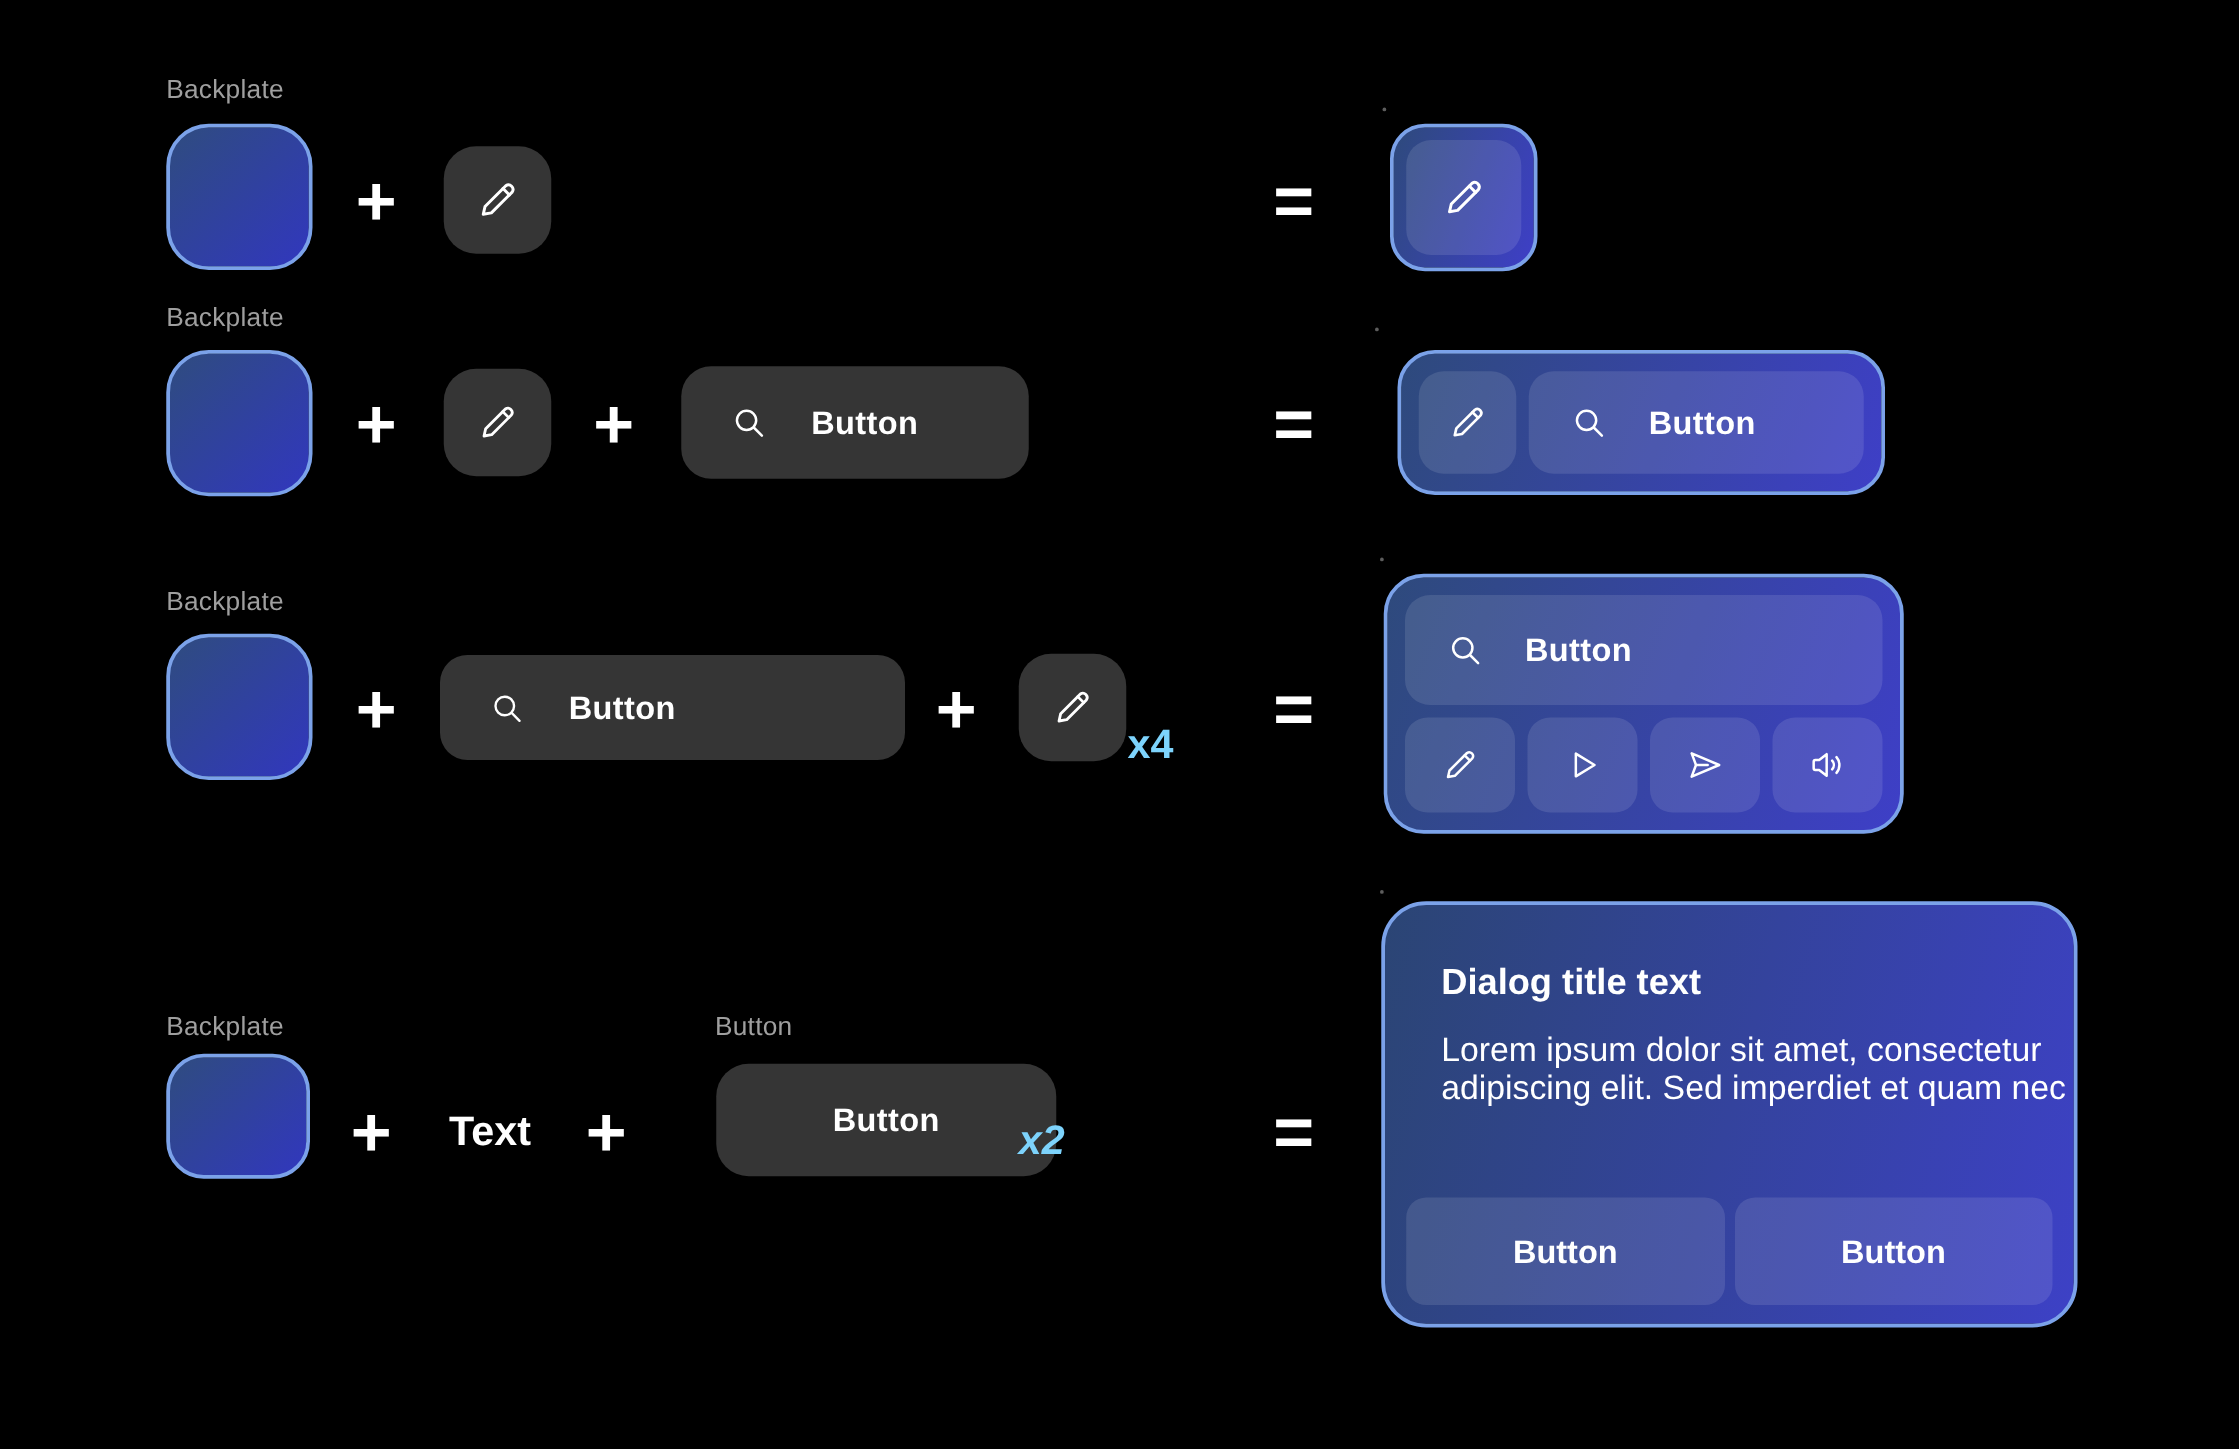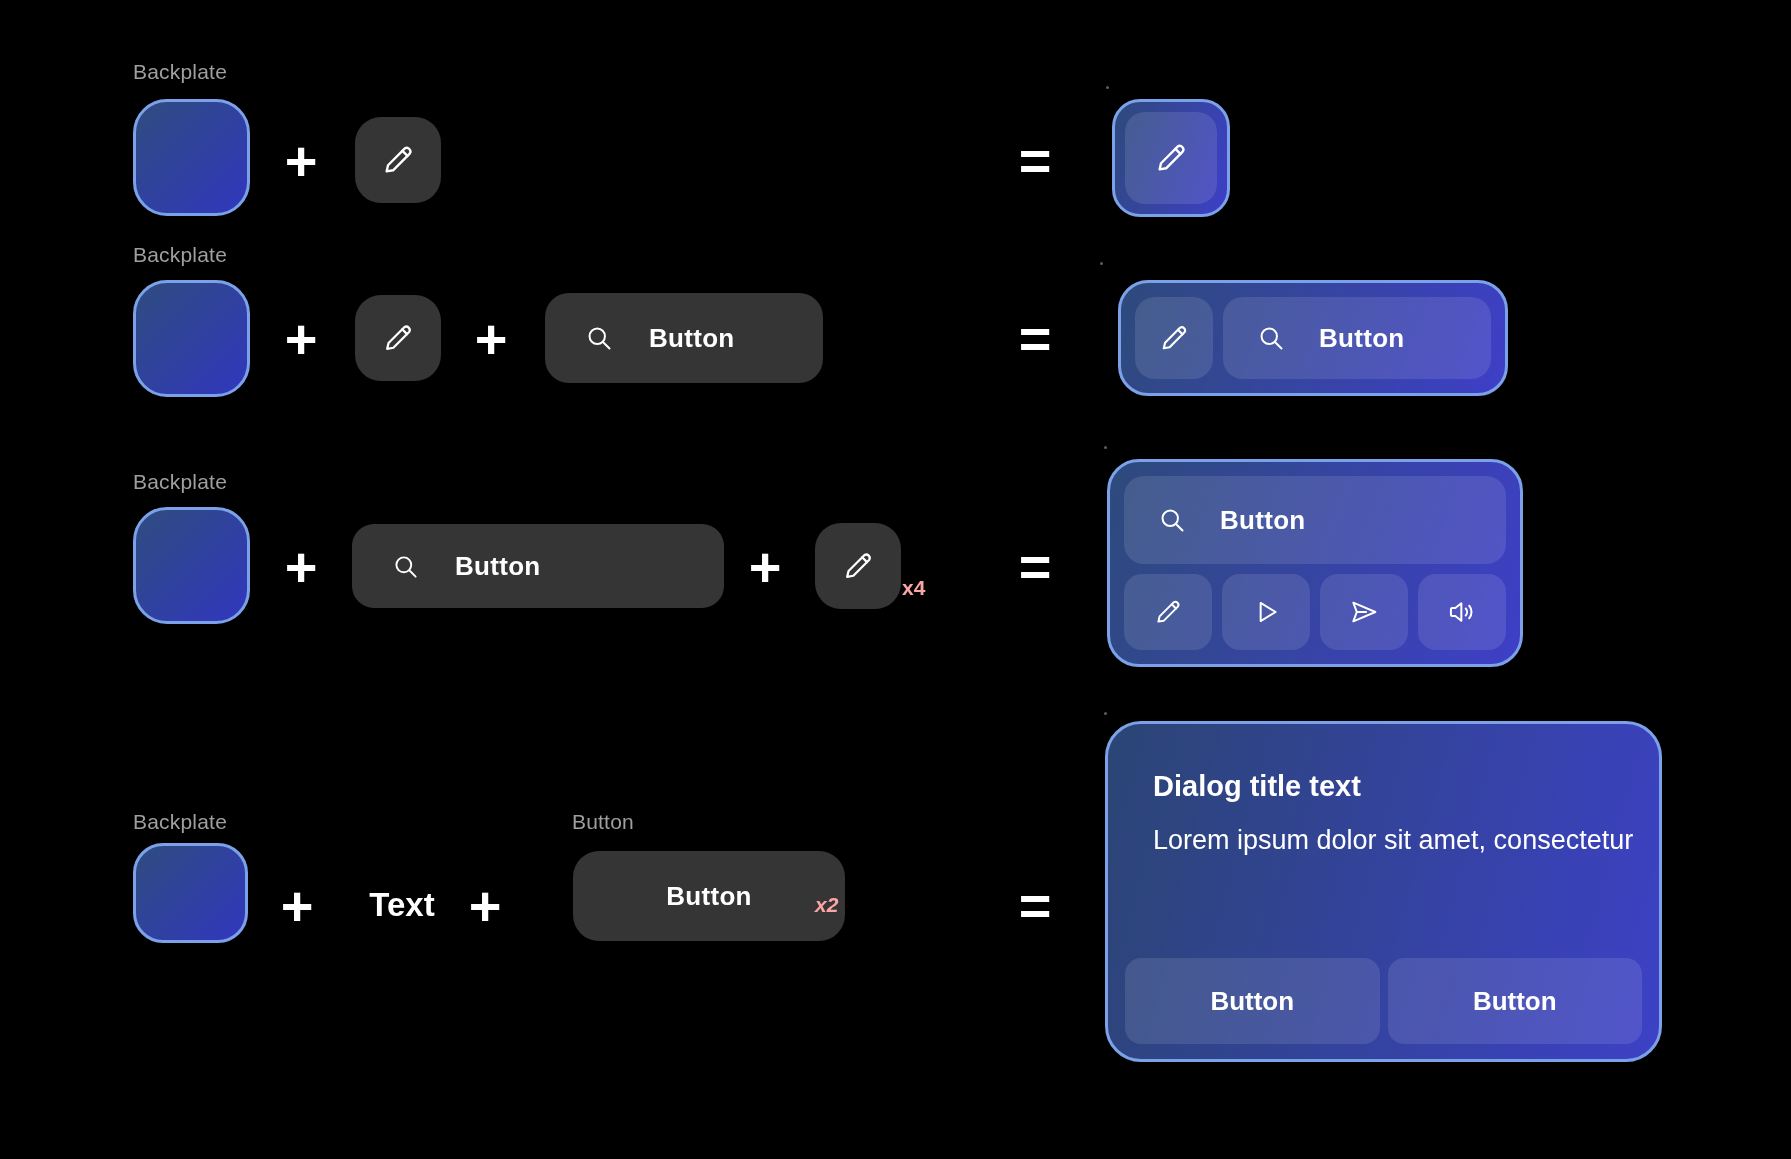--- a/index.html
+++ b/index.html
@@ -6,21 +6,21 @@
   #canvas{position:relative;width:1791px;height:1159px;background:#000;overflow:hidden;
           font-family:"Liberation Sans",sans-serif;color:#fff;padding-left:24px;}
 
   
   .lbl{position:absolute;color:#9f9f9f;font-size:21px;letter-spacing:.2px;}
   .backplate{position:absolute;box-sizing:border-box;border-radius:34px;
              border:3px solid #7ba2e9;
              background:linear-gradient(135deg,#2f4c7f 0%,#3137be 100%);}
   .op{position:absolute;width:66px;height:66px;display:flex;align-items:center;justify-content:center;
       font-size:56px;font-weight:700;color:#fff;}
-  .mult{position:absolute;font-size:21px;font-weight:700;color:#fca5a5;}
+  .mult{position:absolute;font-size:33px;font-weight:700;color:#7dd3fc;}
   .darkbtn{position:absolute;box-sizing:border-box;background:#353535;display:flex;
            align-items:center;justify-content:center;color:#fff;}
   .btn-label{font-size:26px;font-weight:700;letter-spacing:.3px;}
   .iconbtn{border-radius:26px;}
   .widebtn{border-radius:24px;justify-content:flex-start;padding-left:40px;gap:36px;}
   .card{position:absolute;box-sizing:border-box;border:3px solid #7ba2e9;
         background:linear-gradient(110deg,#2e4a7c 0%,#3e3fc7 100%);}
   .overlay{background:rgba(255,255,255,.11);display:flex;align-items:center;justify-content:center;}
   .dot{position:absolute;width:3px;height:3px;border-radius:50%;background:#5d5d5d;}
   svg.ic{display:block;}
@@ -62,21 +62,21 @@
   .r3-res{left:1107px;top:459px;width:416px;height:208px;border-radius:32px;
           padding:14px;display:flex;flex-direction:column;gap:10px;}
   .r3-res .top-btn{height:88px;border-radius:20px;justify-content:flex-start;padding-left:34px;gap:34px;}
   .r3-res .icon-row{flex:1;display:flex;gap:10px;}
   .r3-res .icon-row .overlay{flex:1;border-radius:18px;}
 
   
   .r4-lbl{left:133px;top:810px;}
   .r4-bp{left:133px;top:843px;width:115px;height:100px;border-radius:30px;}
   .r4-plus1{left:264px;top:872px;}
-  .r4-text{left:350px;top:872px;width:104px;height:66px;display:flex;align-items:center;
+  .r4-text{left:340px;top:872px;width:104px;height:66px;display:flex;align-items:center;
            justify-content:center;font-size:33px;font-weight:700;position:absolute;}
   .r4-plus2{left:452px;top:872px;}
   .r4-cap{left:572px;top:810px;}
   .r4-btn{left:573px;top:851px;width:272px;height:90px;border-radius:26px;}
   .r4-x2{left:815px;top:893px;font-style:italic;}
   .r4-eq{left:1002px;top:872px;}
   .r4-dot{left:1104px;top:712px;}
 
   
   .dialog{left:1105px;top:721px;width:557px;height:341px;border-radius:36px;
@@ -239,20 +239,21 @@
     <span class="btn-label">Button</span>
   </div>
   <div class="mult r4-x2">x2</div>
   <div class="op r4-eq">=</div>
   <div class="dot r4-dot"></div>
 
   <div class="card dialog">
     <div class="dialog-title">Dialog title text</div>
     <div class="dialog-body">
       <div>Lorem ipsum dolor sit amet, consectetur</div>
+      <div>adipiscing elit. Sed imperdiet et quam nec</div>
     </div>
     <div class="dialog-btns">
       <div class="dialog-btn">Button</div>
       <div class="dialog-btn">Button</div>
     </div>
   </div>
 
 </div>
 
 </body></html>

